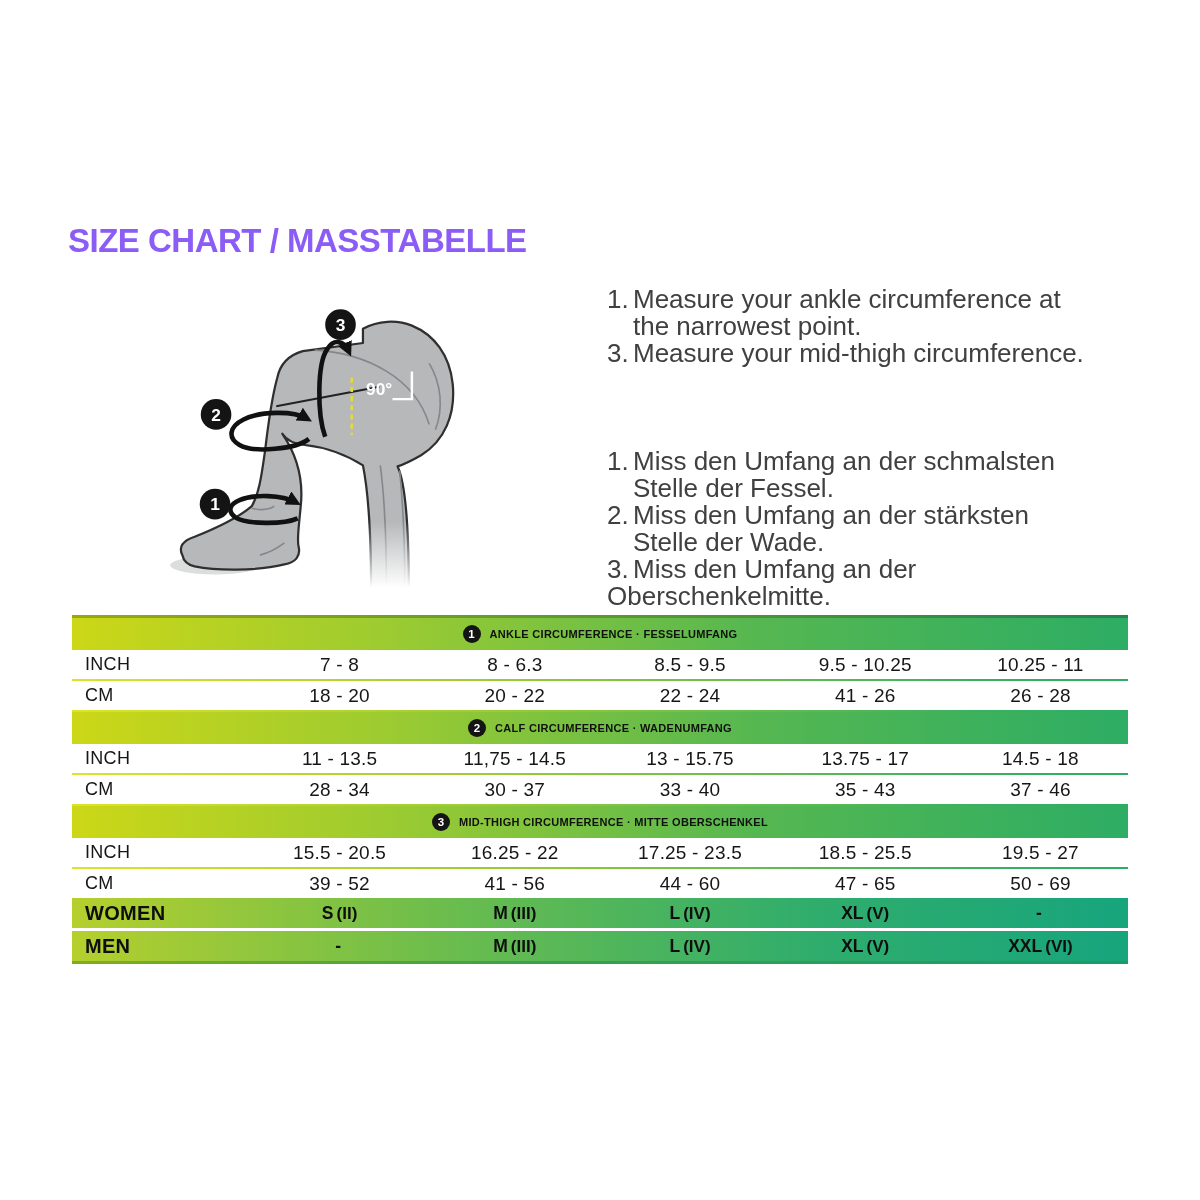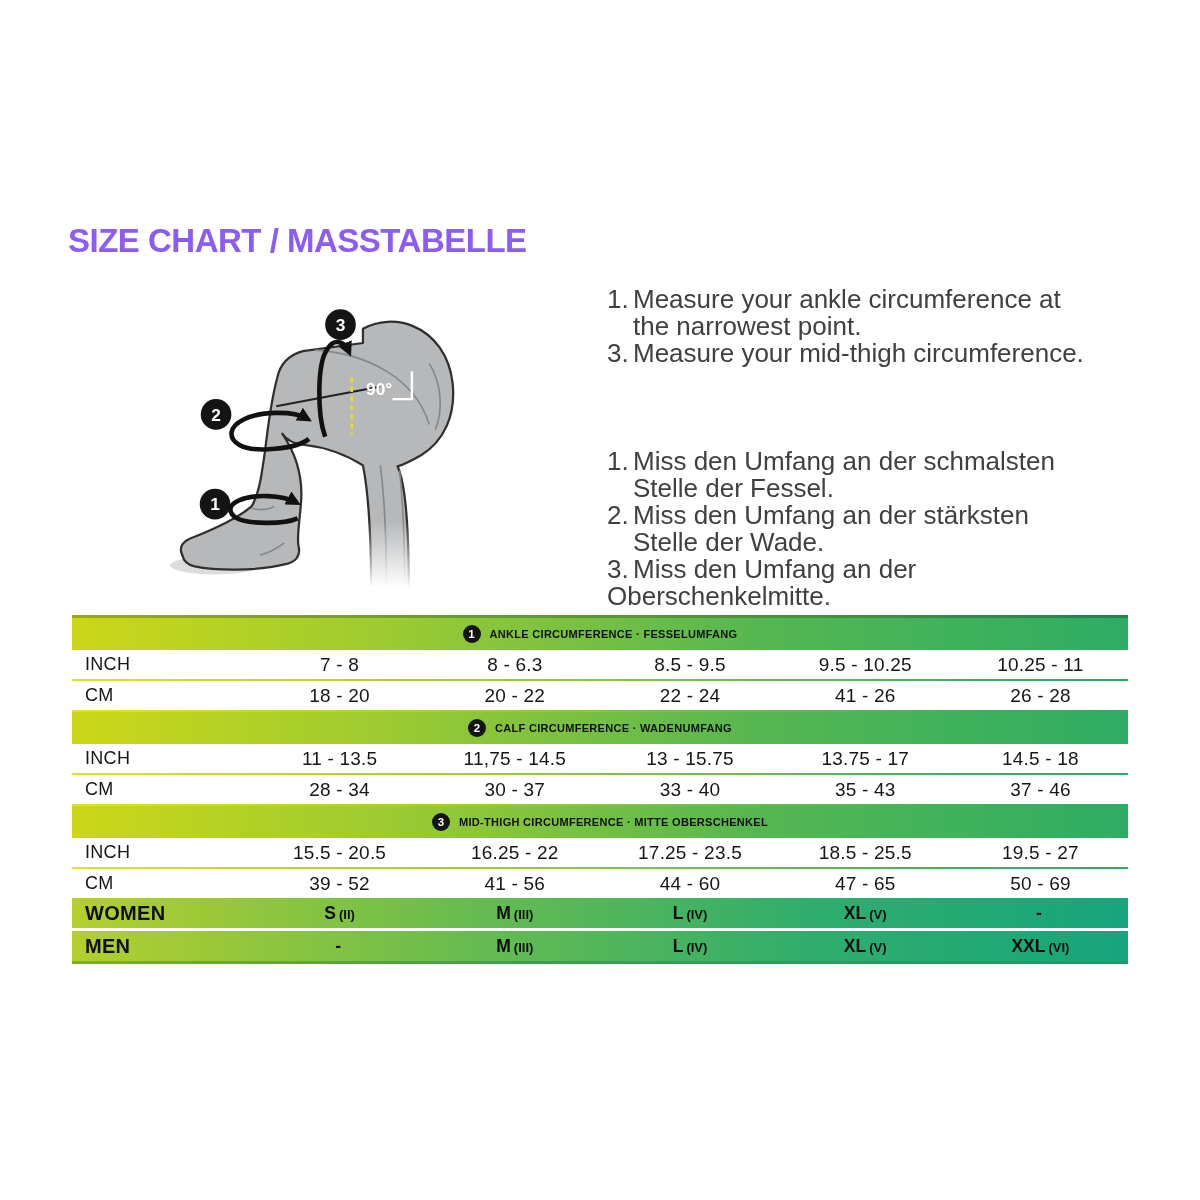--- a/index.html
+++ b/index.html
@@ -28,21 +28,21 @@
          font-weight:700;display:flex;align-items:center;justify-content:center;flex:0 0 auto;}
   .drow{display:flex;height:29px;align-items:center;background:#fff;color:#161616;}
   .sep{height:2px;background:linear-gradient(90deg,#dce32a,#9ccb31 40%,#3bb062 85%,#2dad64);}
   .rlabel{width:180px;padding-left:13px;font-size:18px;letter-spacing:.3px;box-sizing:border-box;}
   .cell{flex:1;text-align:center;font-size:19px;letter-spacing:.2px;}
   .srow{display:flex;height:30px;align-items:center;font-weight:700;color:#0e0e0e;
         background:linear-gradient(90deg,#b5cf2d 0%,#6cbd4d 35%,#30ad6c 70%,#17a57d 100%);}
   .srow .rlabel{font-size:20px;font-weight:700;}
   .size-cell{flex:1;text-align:center;}
   .sz{font-size:17.5px;font-weight:700;}
-  .rm{font-size:13px;font-weight:700;margin-left:3px;}
+  .rm{font-size:17px;font-weight:700;margin-left:3px;}
   .srow-gap{height:3px;background:#fff;}
 </style>
 </head>
 <body>
 
 <div class="page-title">SIZE CHART / MASSTABELLE</div>
 
 <div class="illu">
   <svg width="310" height="306" viewBox="0 0 300 300">
     <defs>

